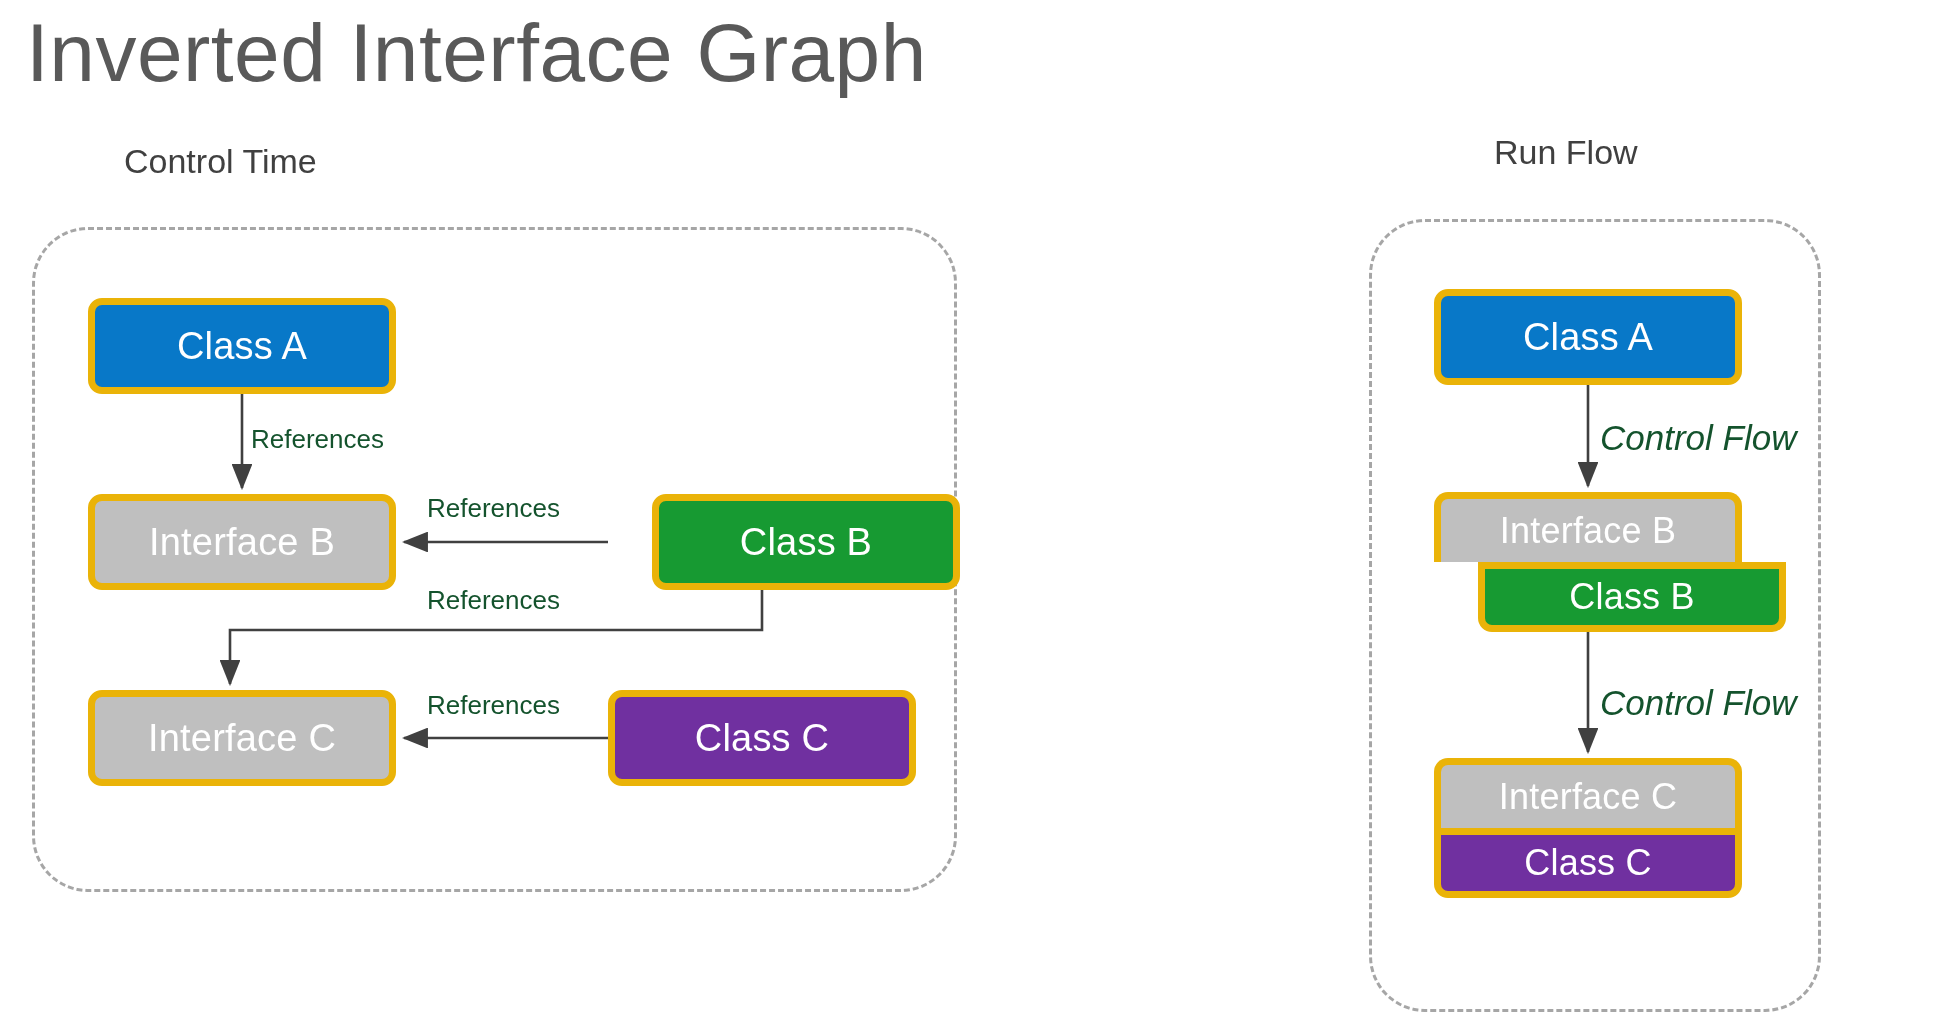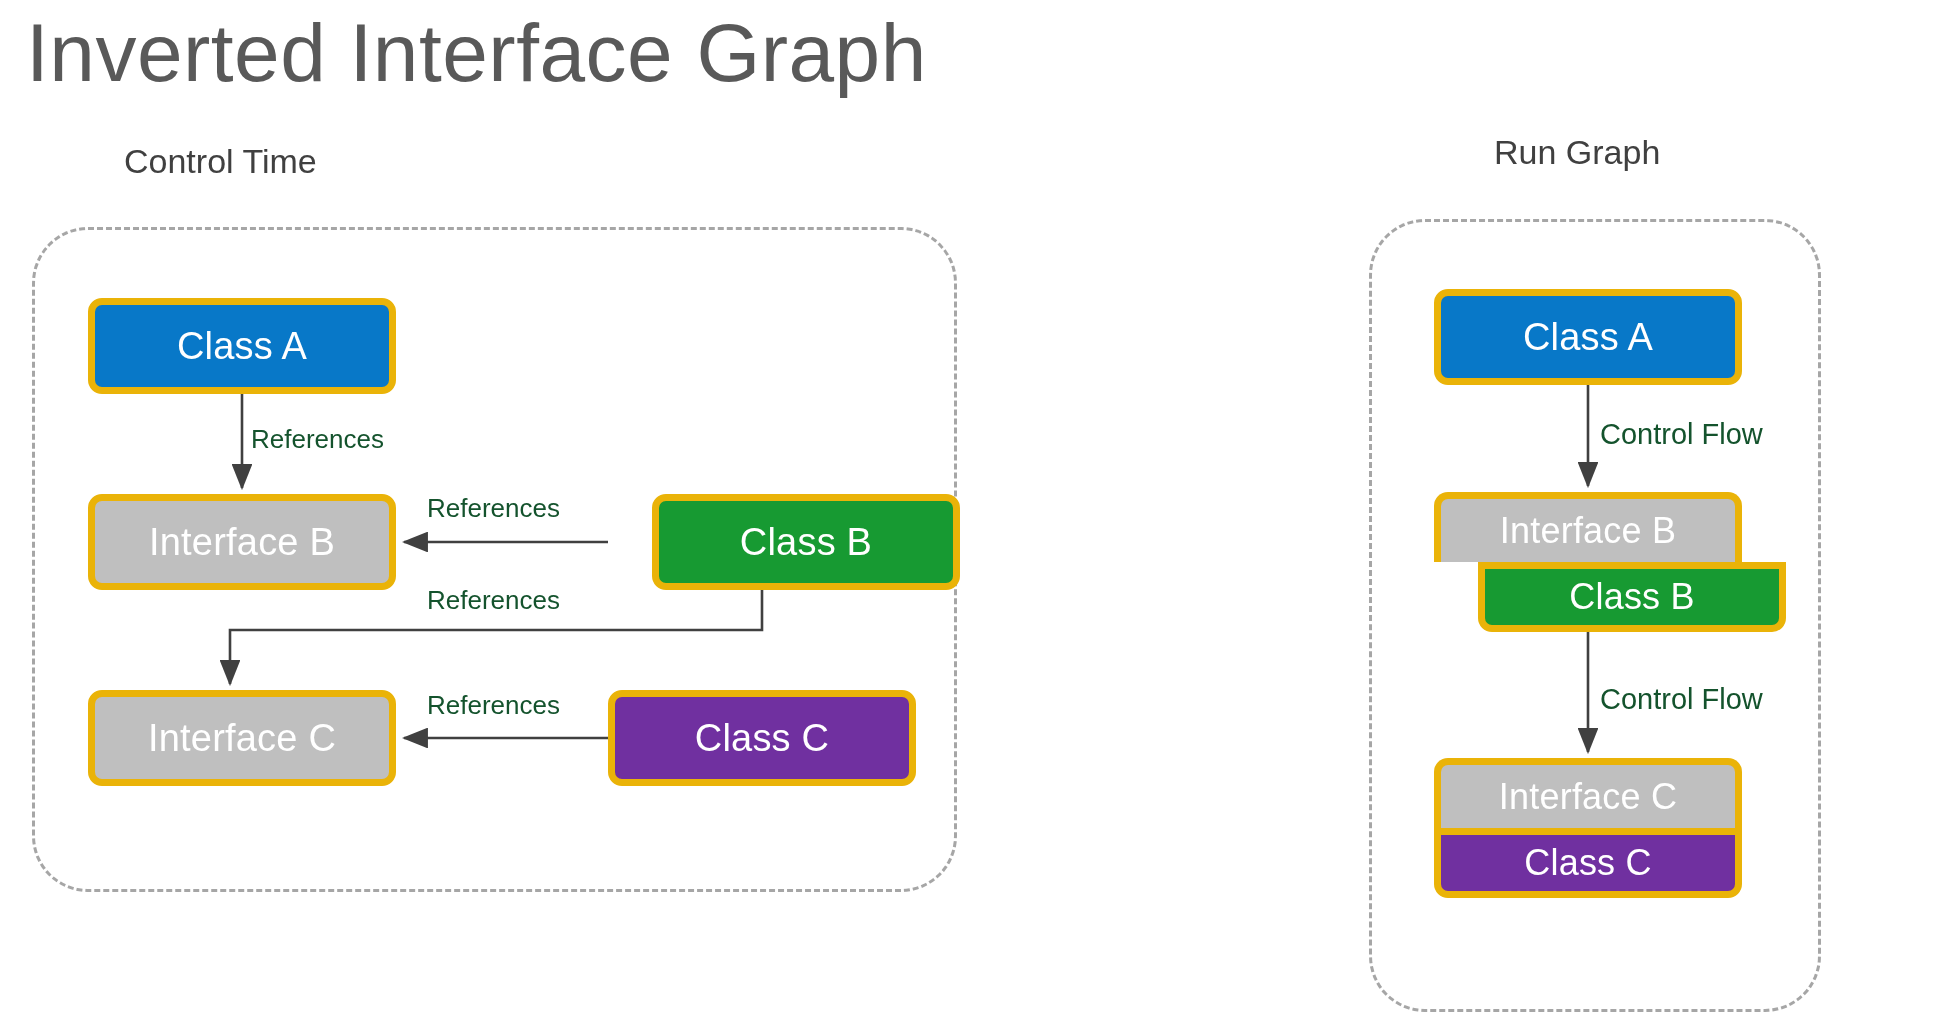--- a/index.html
+++ b/index.html
@@ -115,21 +115,22 @@
   }
 
   
   .edge-label {
     position: absolute;
     font-size: 26px;
     color: #14532d;
     white-space: nowrap;
   }
   .edge-label.big {
-    font-size: 29px;
+    font-size: 35px;
+    font-style: italic;
   }
   #lbl-a-b      { left: 251px;  top: 424px; }
   #lbl-b-ib     { left: 427px;  top: 493px; }
   #lbl-b-ic     { left: 427px;  top: 585px; }
   #lbl-c-ic     { left: 427px;  top: 690px; }
   #lbl-rt-ab    { left: 1600px; top: 418px; }
   #lbl-rt-bc    { left: 1600px; top: 683px; }
 
   
   #edges {
@@ -191,21 +192,21 @@
 </div>
 
 <div id="lbl-a-b" class="edge-label">References</div>
 
 <div id="lbl-b-ib" class="edge-label">References</div>
 
 <div id="lbl-b-ic" class="edge-label">References</div>
 
 <div id="lbl-c-ic" class="edge-label">References</div>
 
-<div id="caption-run" class="group-caption">Run Graph</div>
+<div id="caption-run" class="group-caption">Run Flow</div>
 
 <div id="group-run" class="dashed-group"></div>
 
 <div id="rt-class-a" class="node blue">
   <span>Class A</span>
 </div>
 
 <div id="rt-stack-b" class="stack">
   <div class="node gray top">
     <span>Interface B</span>

